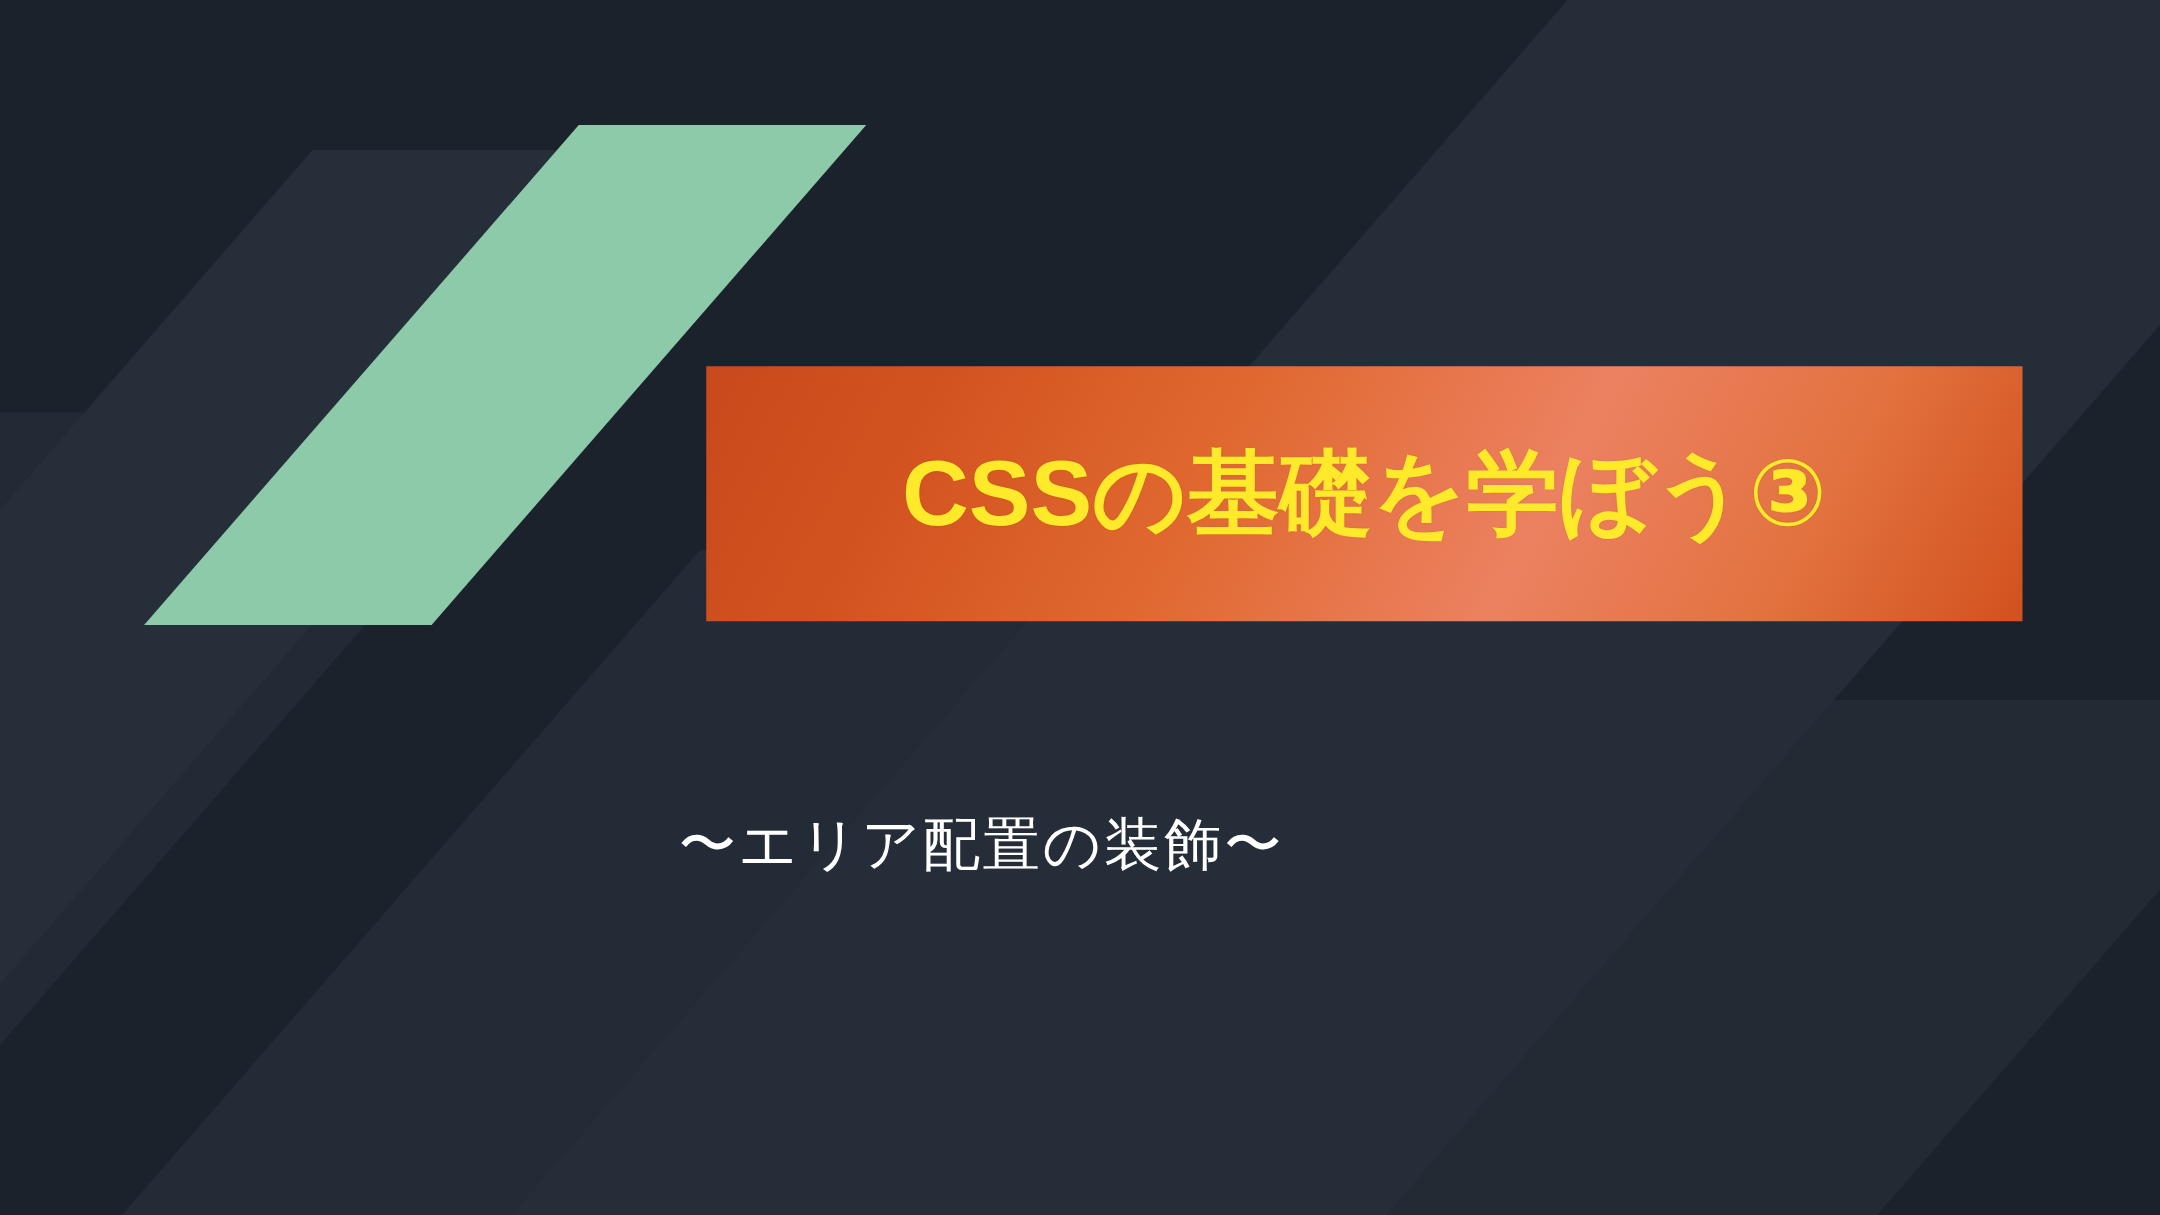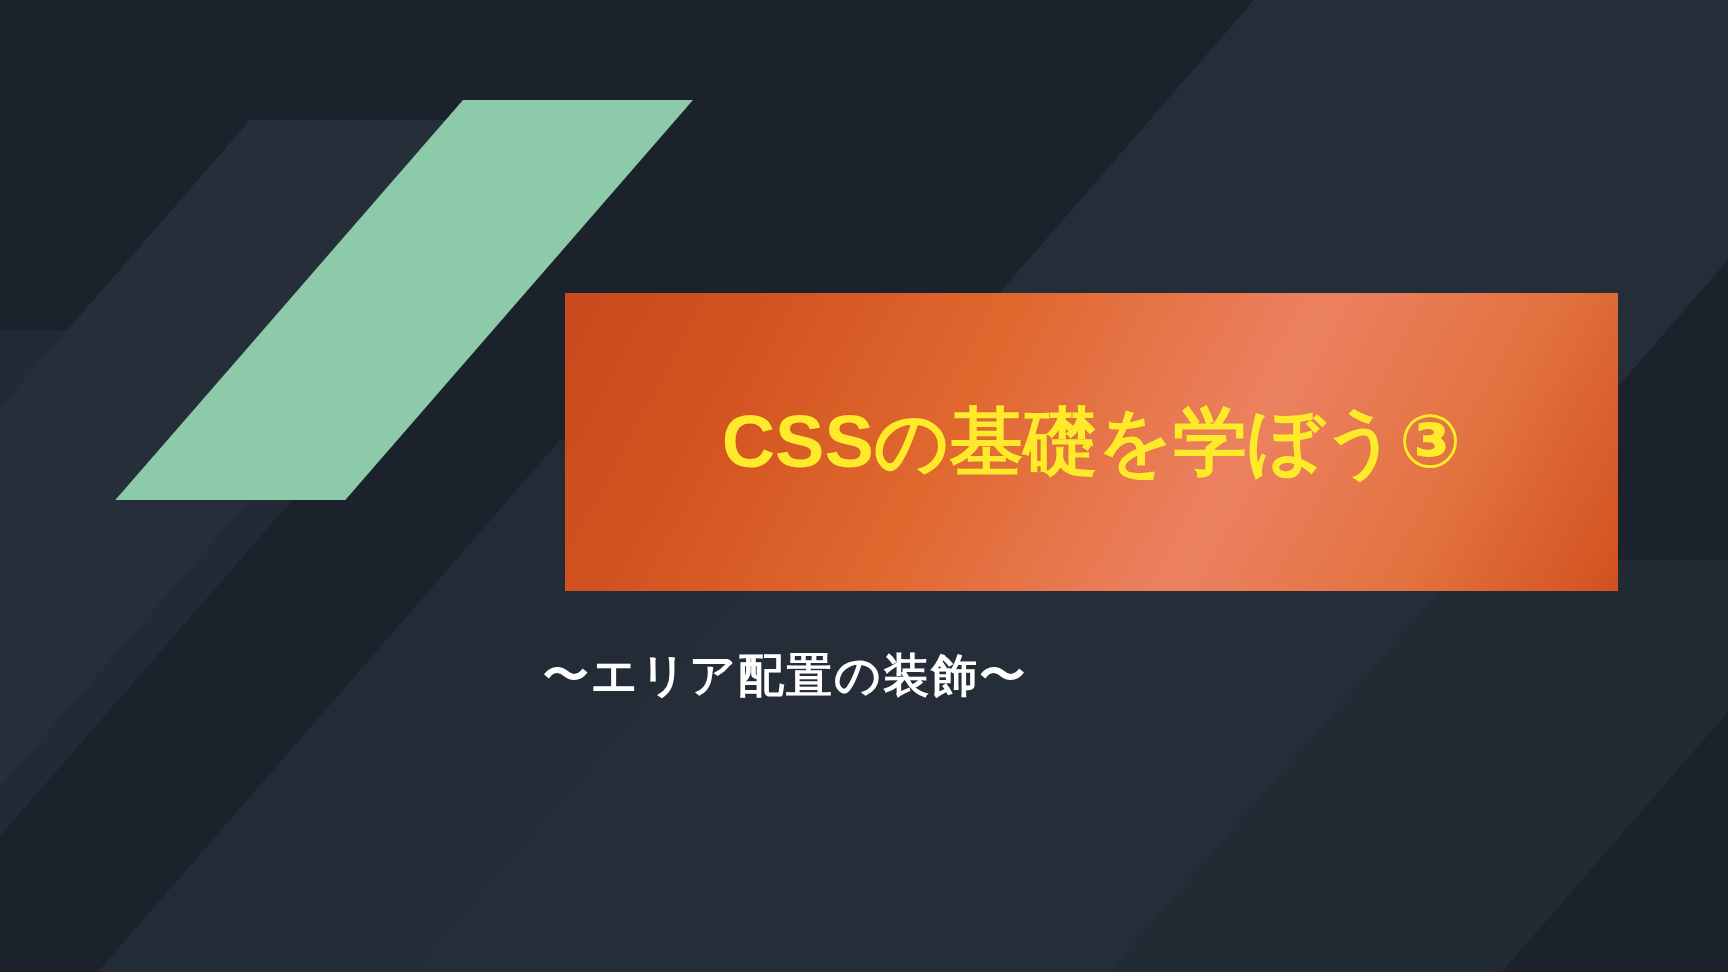--- a/index.html
+++ b/index.html
@@ -75,21 +75,21 @@
   .shape-green-wrap {
     position:absolute;
     left:463px; top:100px;
     width:400px; height:400px;
   }
 
   
   .title-banner {
     position:absolute;
     left:565px; top:293px;
-    width:1053px; height:298px;
+    width:1053px; height:204px;
     background:linear-gradient(118deg,#c9491d 0%, #d2521f 16%, #e0682f 38%, #ec8161 63%, #e2723f 82%, #d2511e 100%);
     display:flex;
     align-items:center;
     justify-content:center;
   }
   .title-text {
     color:#ffe92b;
     font-size:74px;
     font-weight:bold;
     letter-spacing:0px;
@@ -99,21 +99,21 @@
   }
 
   
   .subtitle {
     position:absolute;
     left:0; top:648px;
     width:1570px;
     text-align:center;
     color:#ffffff;
     font-size:46px;
-    font-weight:bold;
+    font-weight:normal;
     letter-spacing:2px;
     line-height:1.2;
     white-space:nowrap;
   }
 </style>
 </head>
 <body>
 
 <div id="slide">
 

